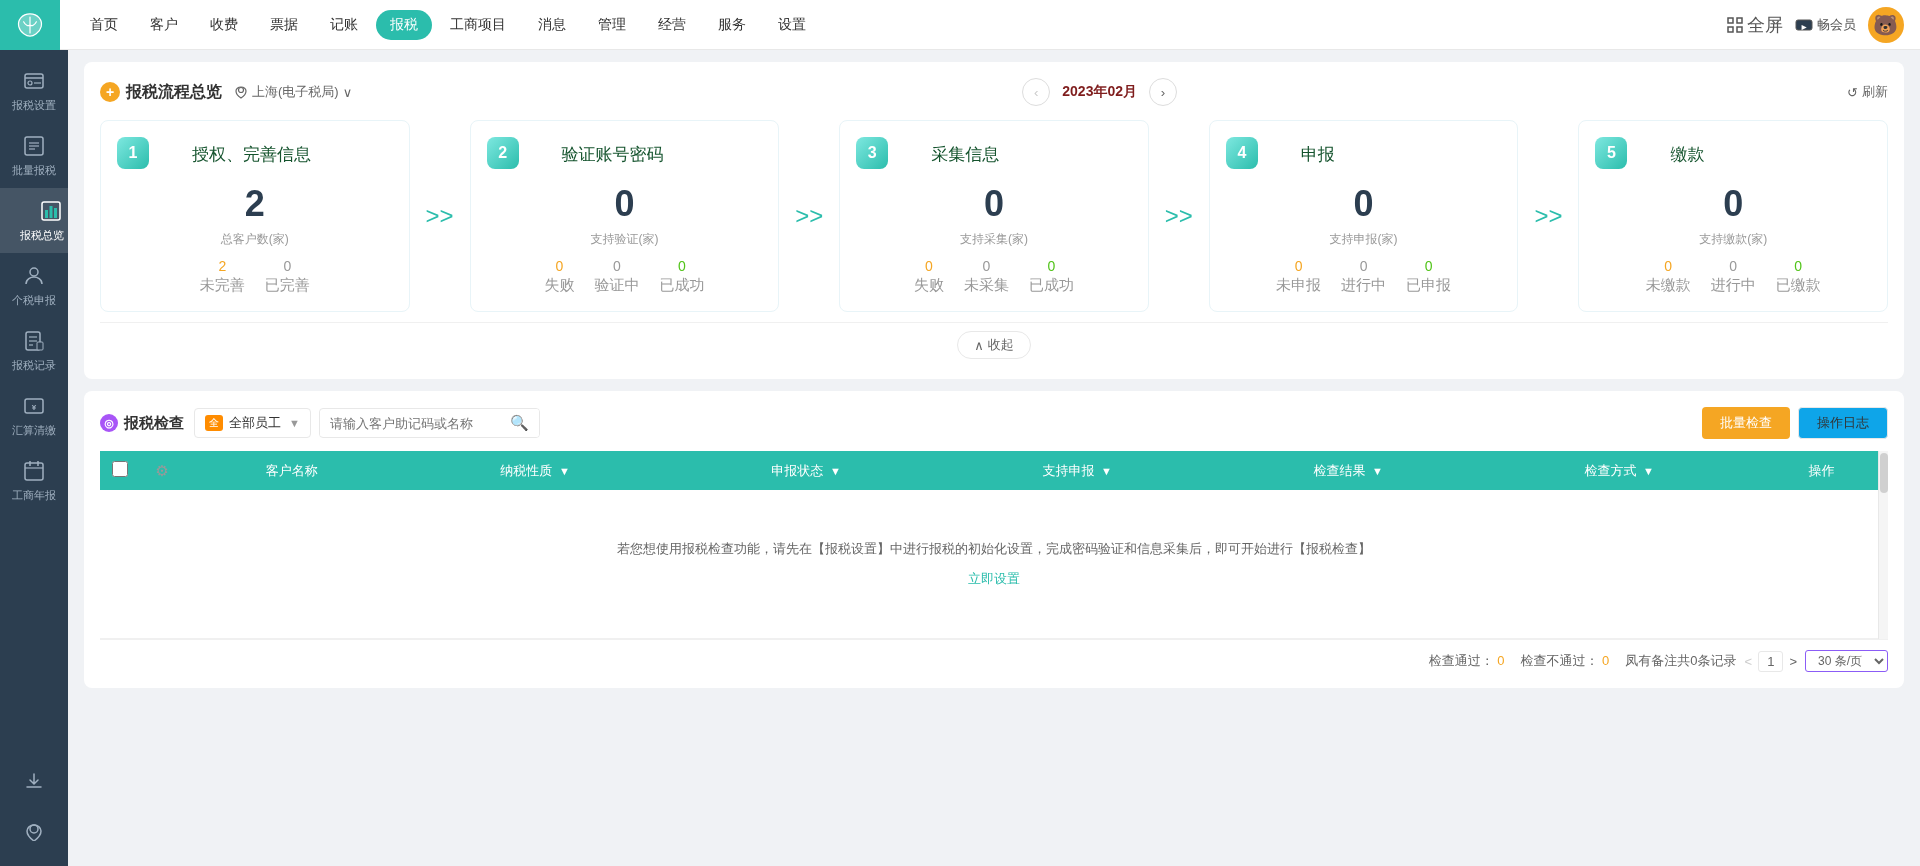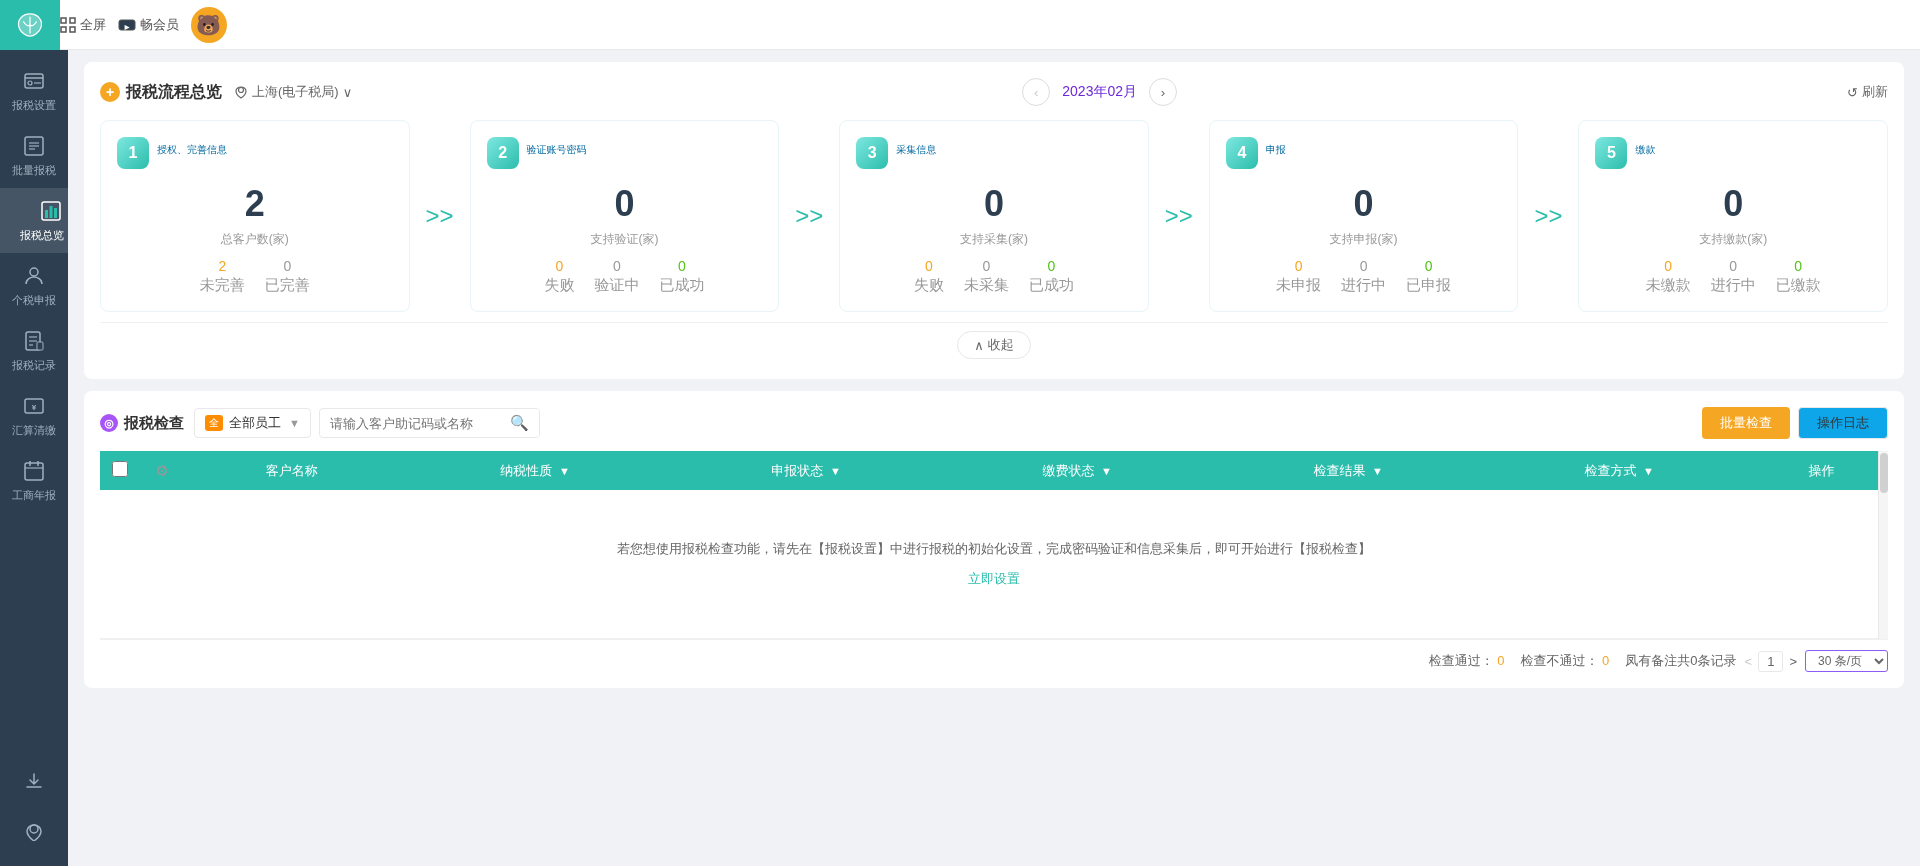--- a/index.html
+++ b/index.html
@@ -48,21 +48,21 @@
       border-radius: 20px;
     }
     .top-nav-right {
       display: flex;
       align-items: center;
       gap: 12px;
       font-size: 13px;
       color: #555;
     }
     .top-nav-right .fullscreen-btn {
-      display: flex; align-items: center; gap: 4px; cursor: pointer; color: #555; font-size: 13px;
+      display: flex; align-items: center; gap: 4px; cursor: pointer; color: #555; font-size: 18px;
     }
     .top-nav-right .vip-btn {
       display: flex; align-items: center; gap: 4px; cursor: pointer; color: #555; font-size: 13px;
     }
     .avatar-img {
       width: 36px; height: 36px; border-radius: 50%;
       background: #f5a623;
       display: flex; align-items: center; justify-content: center;
       font-size: 20px;
     }
@@ -165,21 +165,21 @@
     .month-nav-btn {
       width: 28px; height: 28px;
       border-radius: 50%;
       border: 1px solid #ddd;
       background: #fff;
       cursor: pointer;
       display: flex; align-items: center; justify-content: center;
       color: #666;
     }
     .month-nav-btn.disabled { color: #ccc; cursor: default; }
-    .month-text { font-size: 14px; color: #6d28d9; font-weight: 400; }
+    .month-text { font-size: 14px; color: #7f1d1d; font-weight: 700; }
     .refresh-btn {
       display: flex; align-items: center; gap: 4px;
       font-size: 13px; color: #666; cursor: pointer;
     }
     .flow-card {
       flex: 1;
       background: #fff;
       border: 1px solid #e8f4f8;
       border-radius: 8px;
       padding: 16px;
@@ -199,22 +199,23 @@
       background: linear-gradient(135deg, #7ee8e0, #2bbdac);
       border-radius: 8px;
       color: #fff;
       font-size: 16px;
       font-weight: bold;
       display: flex; align-items: center; justify-content: center;
       margin-right: 8px;
       flex-shrink: 0;
     }
     .flow-card-title {
-      font-size: 10px; color: #0369a1; font-weight: 500;
+      font-size: 17px; color: #14532d; font-weight: 500;
       padding-top: 6px;
+      margin-left: 35px;
     }
     .flow-count {
       font-size: 36px; font-weight: bold; color: #2c3e50;
       text-align: center; width: 100%;
       margin: 6px 0;
     }
     .flow-desc {
       font-size: 12px; color: #999;
       text-align: center; margin-bottom: 10px;
     }
@@ -405,20 +406,34 @@
   </style>
 </head>
 <body>
 
 <div class="top-nav">
   <div class="top-nav-logo">
     <svg viewBox="0 0 40 40" fill="none">
       <path d="M20 6 C10 6 4 14 6 22 C8 30 16 34 20 34 C24 34 32 30 34 22 C36 14 30 6 20 6Z" fill="rgba(255,255,255,0.3)" stroke="white" stroke-width="1.5"></path>
       <path d="M20 10 L20 30 M12 16 C14 20 18 22 20 20 M28 16 C26 20 22 22 20 20" stroke="white" stroke-width="1.5" stroke-linecap="round"></path>
     </svg>
+  </div>
+  <div class="top-nav-items">
+    <div class="nav-item">首页</div>
+    <div class="nav-item">客户</div>
+    <div class="nav-item">收费</div>
+    <div class="nav-item">票据</div>
+    <div class="nav-item">记账</div>
+    <div class="nav-item active">报税</div>
+    <div class="nav-item">工商项目</div>
+    <div class="nav-item">消息</div>
+    <div class="nav-item">管理</div>
+    <div class="nav-item">经营</div>
+    <div class="nav-item">服务</div>
+    <div class="nav-item">设置</div>
   </div>
   <div class="top-nav-right">
     <div class="fullscreen-btn">
       <svg width="16" height="16" viewBox="0 0 16 16" fill="none">
         <rect x="1" y="1" width="5" height="5" stroke="#555" stroke-width="1.5" fill="none"></rect>
         <rect x="10" y="1" width="5" height="5" stroke="#555" stroke-width="1.5" fill="none"></rect>
         <rect x="1" y="10" width="5" height="5" stroke="#555" stroke-width="1.5" fill="none"></rect>
         <rect x="10" y="10" width="5" height="5" stroke="#555" stroke-width="1.5" fill="none"></rect>
       </svg>
       <span>全屏</span>
@@ -729,21 +744,21 @@
               </th>
               <th>
                 <span>纳税性质</span>
                 <span class="filter-icon">▼</span>
               </th>
               <th>
                 <span>申报状态</span>
                 <span class="filter-icon">▼</span>
               </th>
               <th>
-                <span>缴费状态</span>
+                <span>支持申报</span>
                 <span class="filter-icon">▼</span>
               </th>
               <th>
                 <span>检查结果</span>
                 <span class="filter-icon">▼</span>
               </th>
               <th>
                 <span>检查方式</span>
                 <span class="filter-icon">▼</span>
               </th>

